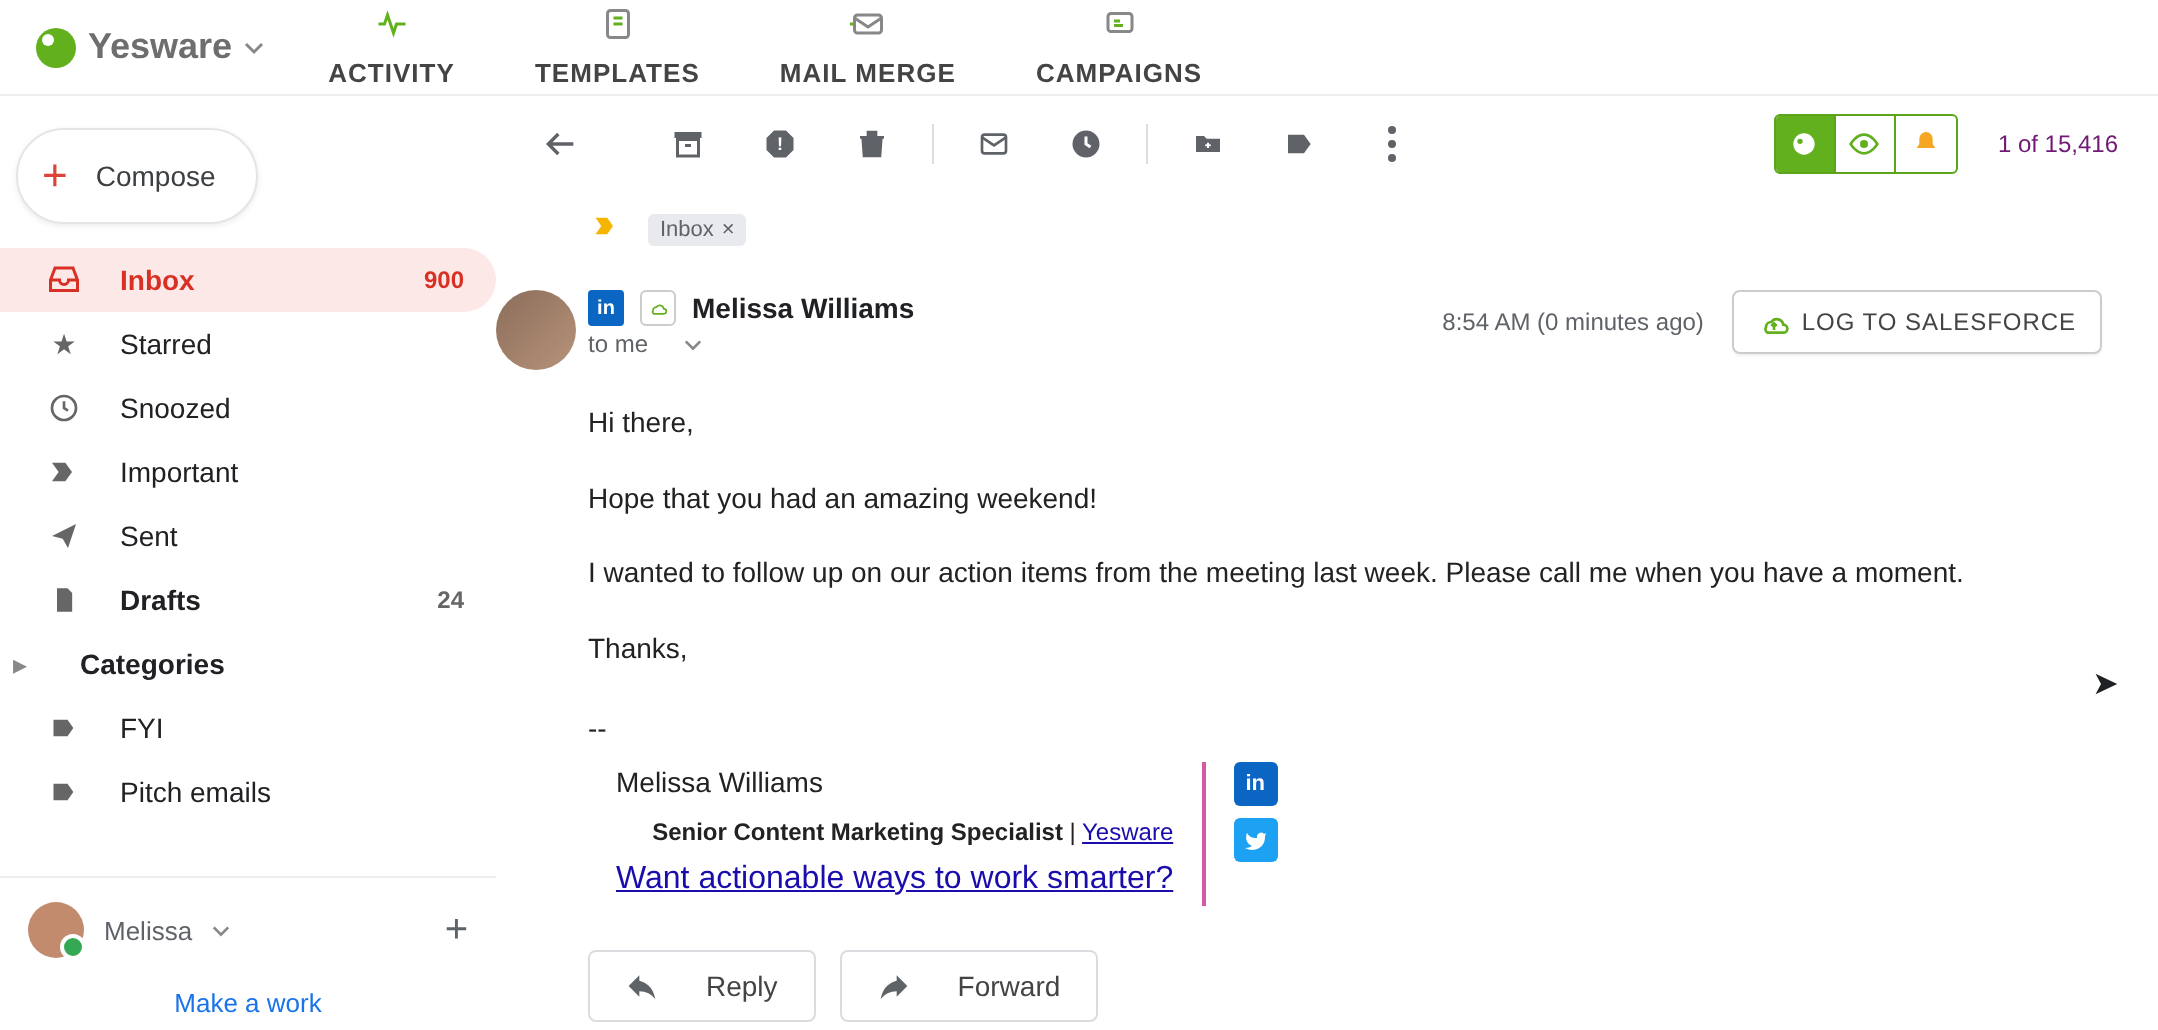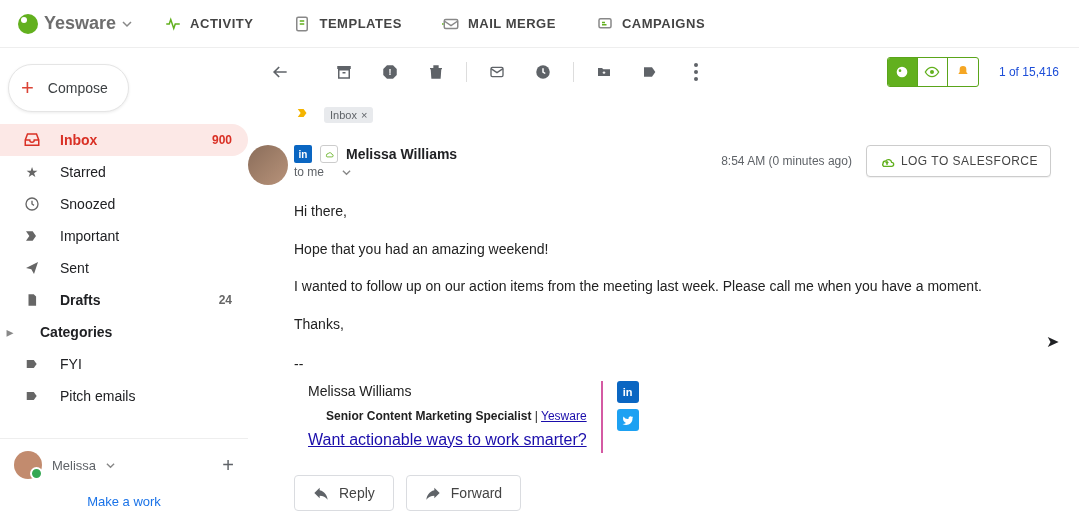--- a/index.html
+++ b/index.html
@@ -2,21 +2,21 @@
 <html><head>
 <meta charset="utf-8">
 <style>
 * { box-sizing: border-box; margin: 0; padding: 0; }
 body { font-family: "Helvetica Neue", Arial, sans-serif; font-size: 14px; color: #202124; background: #fff; width: 1079px; height: 515px; overflow: hidden; position: relative; }
 .topbar { display: flex; align-items: center; height: 48px; padding: 0 18px; border-bottom: 1px solid #eee; gap: 32px; }
 .brand { display: flex; align-items: center; gap: 6px; font-weight: 700; color: #6e6e6e; font-size: 18px; cursor: pointer; }
 .brand .logo { width: 20px; height: 20px; background: #62b01e; border-radius: 50%; position: relative; }
 .brand .logo::before { content:""; position:absolute; left:3px; top:3px; width:6px; height:6px; border-radius:50%; background:#fff; }
 .topnav { display: flex; gap: 40px; }
-.topnav-item { display: flex; align-items: center; gap: 8px; color: #444; font-size: 13px; font-weight: 600; letter-spacing: .04em; cursor: pointer; }
+.topnav-item { display: flex; align-items: center; gap: 8px; color: #444; font-size: 13px; font-weight: 600; letter-spacing: .04em; cursor: pointer; flex-direction: column; }
 .topnav-item svg { width: 18px; height: 18px; }
 .main { display: flex; height: calc(515px - 48px); }
 .sidebar { width: 248px; padding-top: 12px; position: relative; display:flex; flex-direction:column; }
 .compose-btn { display: flex; align-items: center; gap: 14px; height: 48px; margin: 4px 0 12px 8px; padding: 0 20px 0 12px; border: 1px solid #e5e5e5; border-radius: 24px; box-shadow: 0 1px 3px rgba(0,0,0,.08); cursor: pointer; background:#fff; width:fit-content; }
 .compose-btn .plus { font-size: 22px; font-weight: 400; }
 .compose-btn .plus span:nth-child(1){color:#db4437}.compose-btn .plus span:nth-child(2){color:#4285f4}.compose-btn .plus span:nth-child(3){color:#0f9d58}.compose-btn .plus span:nth-child(4){color:#f4b400}
 .nav { list-style: none; }
 .nav li { display: flex; align-items: center; height: 32px; padding: 0 16px 0 22px; gap: 18px; cursor: pointer; border-radius: 0 16px 16px 0; }
 .nav li.active { background: #fce8e6; color: #d93025; font-weight: 700; }
 .nav li .icon { width: 20px; display:flex; justify-content:center; color: #666; }
@@ -35,21 +35,21 @@
 .makecall a { color:#1a73e8; text-decoration:none; font-size:13px; }
 .content { flex:1; display:flex; flex-direction:column; }
 .toolbar { display:flex; align-items:center; height:48px; padding:0 12px; gap:6px; }
 .tbtn { width:40px; height:40px; display:flex; align-items:center; justify-content:center; color:#5f6368; cursor:pointer; border-radius:50%; }
 .tsep { width:1px; height:20px; background:#ddd; margin:0 4px; }
 .yw-pill { margin-left:auto; display:flex; border:1px solid #5aa51a; border-radius:3px; overflow:hidden; height:30px; }
 .yw-pill .seg { width:30px; display:flex; align-items:center; justify-content:center; border-right:1px solid #5aa51a; }
 .yw-pill .seg:last-child { border-right:none; }
 .yw-pill .seg.solid { background:#62b01e; color:#fff; }
 .yw-pill .seg svg { width:16px; height:16px; }
-.pager { margin-left:14px; font-size:12px; color:#1d4ed8; margin-right:8px; }
+.pager { margin-left:14px; font-size:12px; color:#701a75; margin-right:8px; }
 .thread { padding: 8px 28px 20px 46px; overflow:auto; flex:1; }
 .subject-row { display:flex; align-items:center; gap:12px; margin-bottom:20px; }
 .subject { font-size:22px; color:#202124; font-weight:400; }
 .starchip { color:#f2c94c; font-size:18px; }
 .labelchip { background:#e8eaed; color:#5f6368; font-size:11px; padding:2px 6px; border-radius:3px; display:flex; align-items:center; gap:4px; }
 .labelchip .x { cursor:pointer; font-size:11px; }
 .msg-header { display:flex; align-items:flex-start; gap:14px; position:relative; }
 .avatar { width:40px; height:40px; border-radius:50%; background:linear-gradient(135deg,#8a6d5a,#b8937a); position:absolute; left:-46px; top:0; }
 .sender-line { display:flex; align-items:center; gap:8px; }
 .linkedin-badge { width:18px; height:18px; background:#0a66c2; color:#fff; font-size:10px; font-weight:700; display:flex; align-items:center; justify-content:center; border-radius:2px; }
@@ -68,21 +68,21 @@
 .sig-title { font-size:12px;text-align:right; }
 .sig-title b { font-weight:700; }
 .sig-title a { color:#1a0dab; text-decoration:underline; }
 .sig-cta { font-size:16px; margin-top:2px; }
 .sig-cta a { color:#1a0dab; text-decoration:underline; }
 .sig-right { display:flex; flex-direction:column; gap:6px; }
 .social-badge { width:22px; height:22px; border-radius:3px; color:#fff; display:flex; align-items:center; justify-content:center; font-size:11px; font-weight:700; cursor:pointer; }
 .social-li { background:#0a66c2; }
 .social-tw { background:#1da1f2; }
 .actions { display:flex; gap:12px; margin-top:22px; }
-.action-btn { display:flex; align-items:flex-start; gap:10px; border:1px solid #dadce0; border-radius:4px; padding:9px 18px; color:#444; cursor:pointer; background:#fff; font-size:14px; }
+.action-btn { display:flex; align-items:flex-start; gap:24px; border:1px solid #dadce0; border-radius:4px; padding:9px 18px; color:#444; cursor:pointer; background:#fff; font-size:14px; }
 .action-btn svg { width:16px; height:16px; }
 .cursor { position:absolute; left:1046px; top:332px; font-size:16px; pointer-events:none; }
 </style>
 </head>
 <body>
 
 <div class="topbar">
   <div class="brand">
     <span class="logo"></span>
     <span>Yesware</span>

